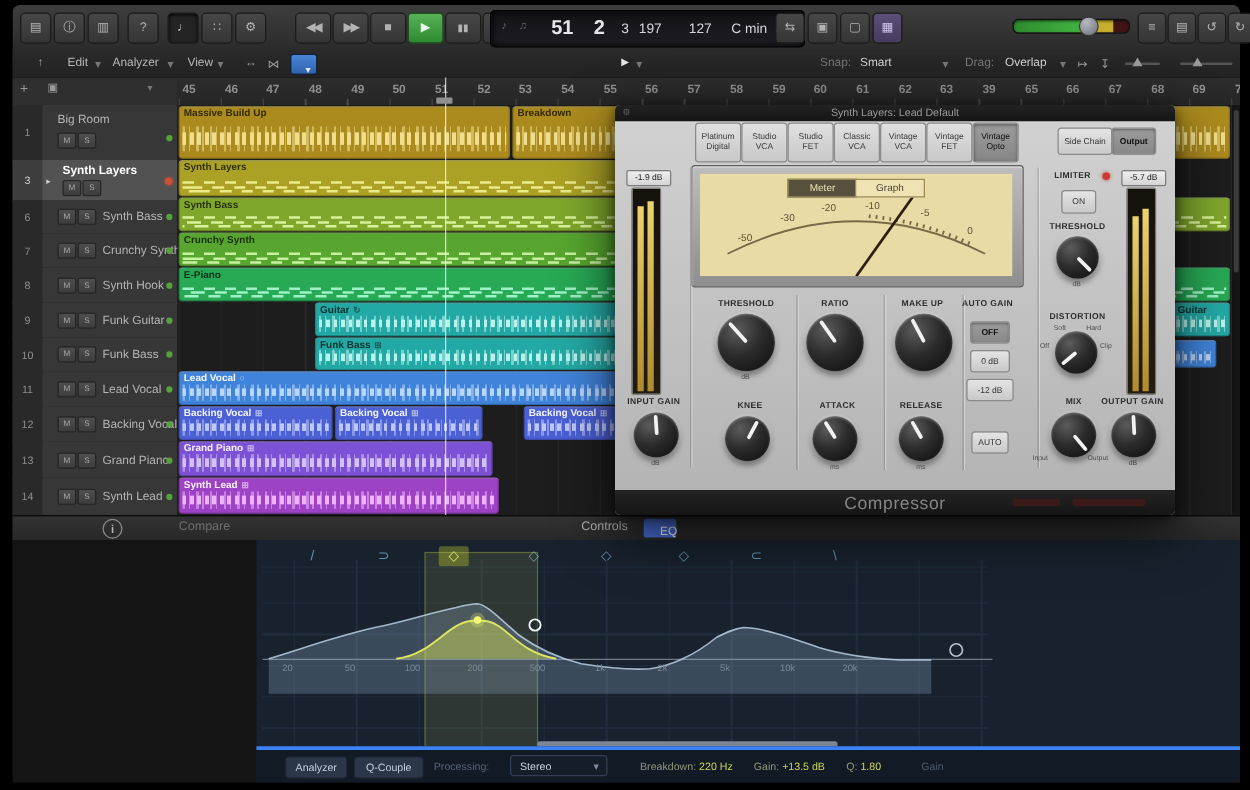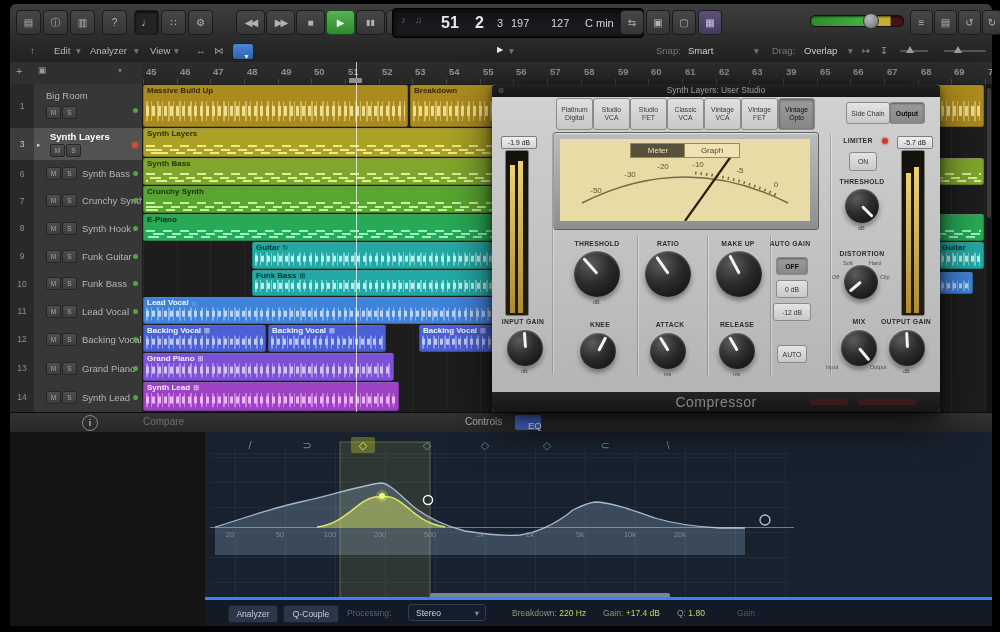--- a/index.html
+++ b/index.html
@@ -462,21 +462,21 @@
 
 <div id="playhead" class="ab"></div>
 <div id="phmark" class="ab"></div>
 <div id="vsb" class="ab">
     <i></i>
   </div>
 
 <div id="plug" class="ab">
   <div id="ptitle">
     <span style="position:absolute;left:6px;color:#666;font-size:7px">⚙</span>
-    <span>Synth Layers: User Studio</span>
+    <span>Synth Layers: Lead Default</span>
   </div>
 
   <div class="mbt" style="left:64px">
       <span>Platinum</span>
       <span>Digital</span>
     </div>
   <div class="mbt" style="left:101px">
       <span>Studio</span>
       <span>VCA</span>
     </div>
@@ -660,17 +660,17 @@
       </div>
     <div class="eqbtn" style="left:78px;width:54px">
         <span>Q-Couple</span>
       </div>
     <span class="ro" style="left:142px;color:#57637a">Processing:</span>
     <div class="eqdd" style="left:203px">
       <span>Stereo</span>
       <span style="position:absolute;right:6px;top:0;color:#7f8ba0">▾</span>
     </div>
     <span class="ro" style="left:307px"><span class="rolab">Breakdown:</span> <span class="roval">220 Hz</span></span>
-    <span class="ro" style="left:398px"><span class="rolab">Gain:</span> <span class="roval">+17.4 dB</span></span>
+    <span class="ro" style="left:398px"><span class="rolab">Gain:</span> <span class="roval">+13.5 dB</span></span>
     <span class="ro" style="left:472px"><span class="rolab">Q:</span> <span class="roval">1.80</span></span>
     <span class="ro" style="left:532px;color:#4e5a6a">Gain</span>
   </div>
 </div>
 
 </body></html>

